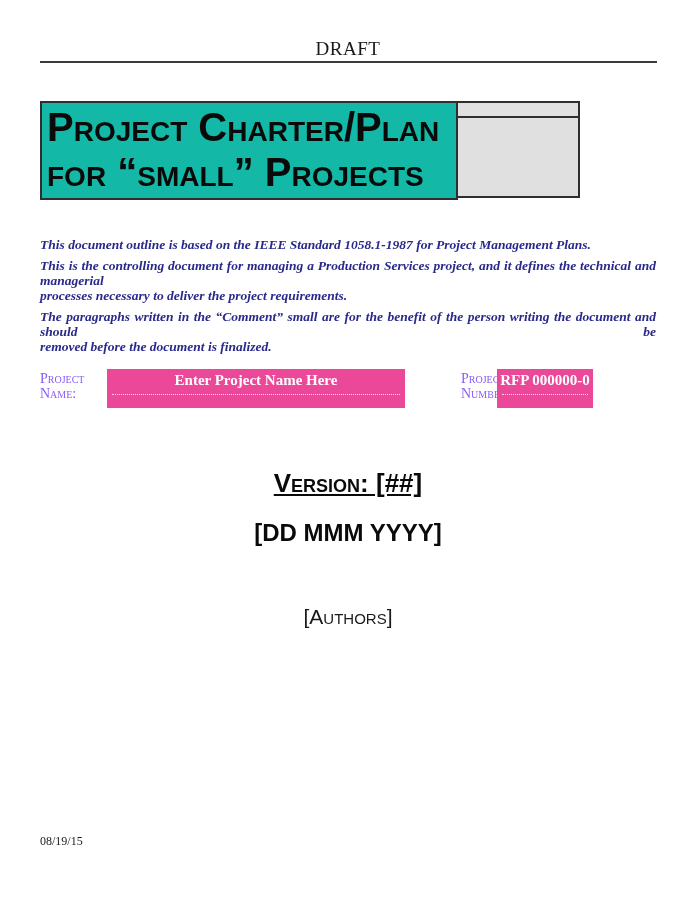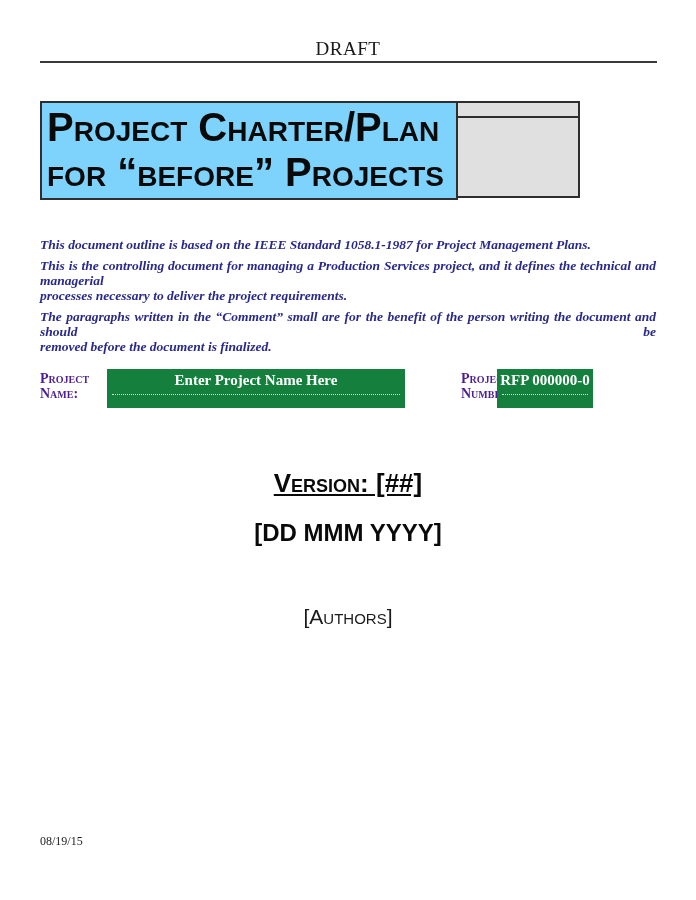--- a/index.html
+++ b/index.html
@@ -24,21 +24,21 @@
   .header-rule {
     position: absolute;
     top: 61px; left: 40px; width: 617px;
     border-bottom: 2px solid #3a3a3a;
   }
   
   .title-box {
     position: absolute;
     left: 40px; top: 101px;
     width: 409px; height: 93px;
-    background: #7dd3fc;
+    background: #14b8a6;
     border: 2px solid #2e2e2e;
     padding: 2px 0 0 5px;
     font-family: "Liberation Sans", sans-serif;
     font-weight: 700;
     font-variant: small-caps;
     font-size: 40px;
     line-height: 45px;
     color: #0a0a0a;
     letter-spacing: 0px;
   }
@@ -65,32 +65,32 @@
     font-style: italic;
     font-size: 13.5px;
     line-height: 15px;
   }
   .para { margin: 0 0 6px 0; }
   .para .fill { text-align: justify; text-align-last: justify; }
   
   .field-label {
     position: absolute;
     top: 371px;
-    font-weight: 700;
+    font-weight: 400;
     font-variant: small-caps;
     font-size: 14px;
     line-height: 15px;
-    color: #4c1d95;
+    color: #8b5cf6;
   }
   .label-name { left: 40px; width: 62px; }
   .label-number { left: 461px; width: 60px; }
   .field-box {
     position: absolute;
     top: 369px; height: 39px;
-    background: #15803d;
+    background: #ec4899;
     color: #ffffff;
     font-weight: 700;
     font-size: 15px;
     text-align: center;
   }
   .field-box .value {
     display: block;
     padding-top: 3px;
   }
   .field-underline {
@@ -138,21 +138,21 @@
 </head>
 <body>
 
 <div class="page">
 
   <div class="draft">DRAFT</div>
   <div class="header-rule"></div>
 
   <div class="title-box">
     <div>Project Charter/Plan</div>
-    <div>for “before” Projects</div>
+    <div>for “small” Projects</div>
   </div>
 
   <div class="side-box">
     <div class="side-box-divider"></div>
   </div>
 
   <div class="comments">
     <div class="para">
       <div>This document outline is based on the IEEE Standard 1058.1-1987 for Project Management Plans.</div>
     </div>

